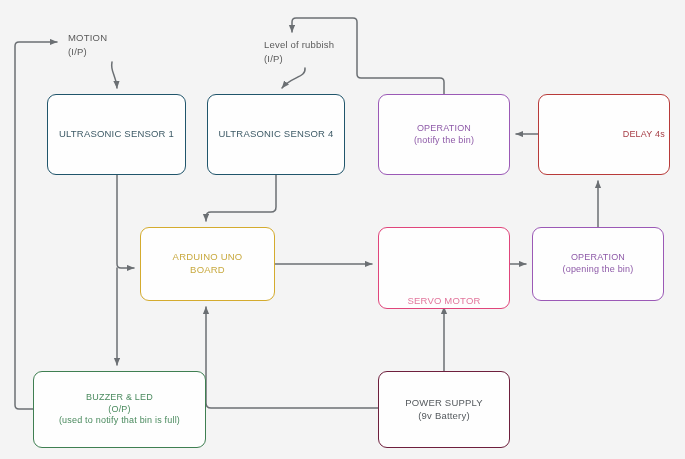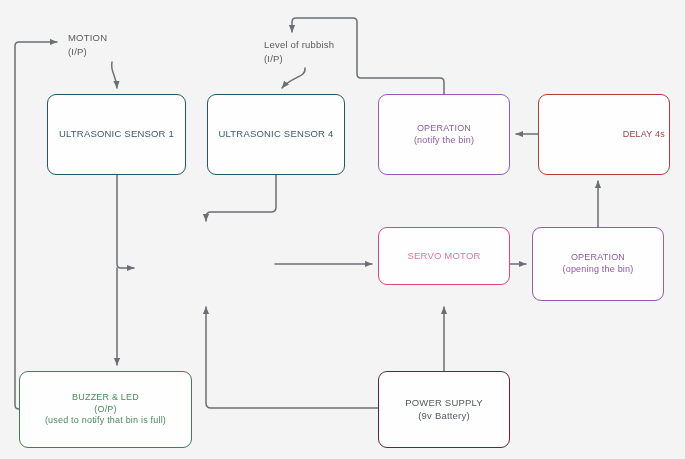--- a/index.html
+++ b/index.html
@@ -114,35 +114,41 @@
       <span class="l">(notify the bin)</span>
     </span>
   </div>
 
   <div class="node" style="left:538px; top:94px; width:132px; height:81px; border-color:#b83a39; color:#a63d45; font-size:9px;justify-content:flex-end;">
     <span class="lines">
       <span class="l">DELAY 4s</span>
     </span>
   </div>
 
+  <div class="node" style="left:140px; top:227px; width:135px; height:74px; border-color:#d4ab2e; color:#c8a93f; font-size:9.5px;">
+    <span class="lines">
+      <span class="l">ARDUINO UNO</span>
+      <span class="l">BOARD</span>
+    </span>
+  </div>
 
-  <div class="node" style="left:378px; top:227px; width:132px; height:58px; border-color:#e0457b; color:#e2769c; font-size:9.5px;">
+  <div class="node" style="left:378px; top:227px; width:132px; height:82px; border-color:#e0457b; color:#e2769c; font-size:9.5px;align-items:flex-end;">
     <span class="lines">
       <span class="l">SERVO MOTOR</span>
     </span>
   </div>
 
   <div class="node" style="left:532px; top:227px; width:132px; height:74px; border-color:#9b59b6; color:#8e5aa8; font-size:9px;">
     <span class="lines">
       <span class="l">OPERATION</span>
       <span class="l">(opening the bin)</span>
     </span>
   </div>
 
-  <div class="node" style="left:19px; top:371px; width:173px; height:77px; border-color:#3f7f52; color:#4a8a5e; font-size:9px;">
+  <div class="node" style="left:33px; top:371px; width:173px; height:77px; border-color:#3f7f52; color:#4a8a5e; font-size:9px;">
     <span class="lines">
       <span class="l">BUZZER &amp; LED</span>
       <span class="l">(O/P)</span>
       <span class="l">(used to notify that bin is full)</span>
     </span>
   </div>
 
   <div class="node" style="left:378px; top:371px; width:132px; height:77px; border-color:#6e1f3d; color:#555a5e; font-size:9.5px;">
     <span class="lines">
       <span class="l">POWER SUPPLY</span>

